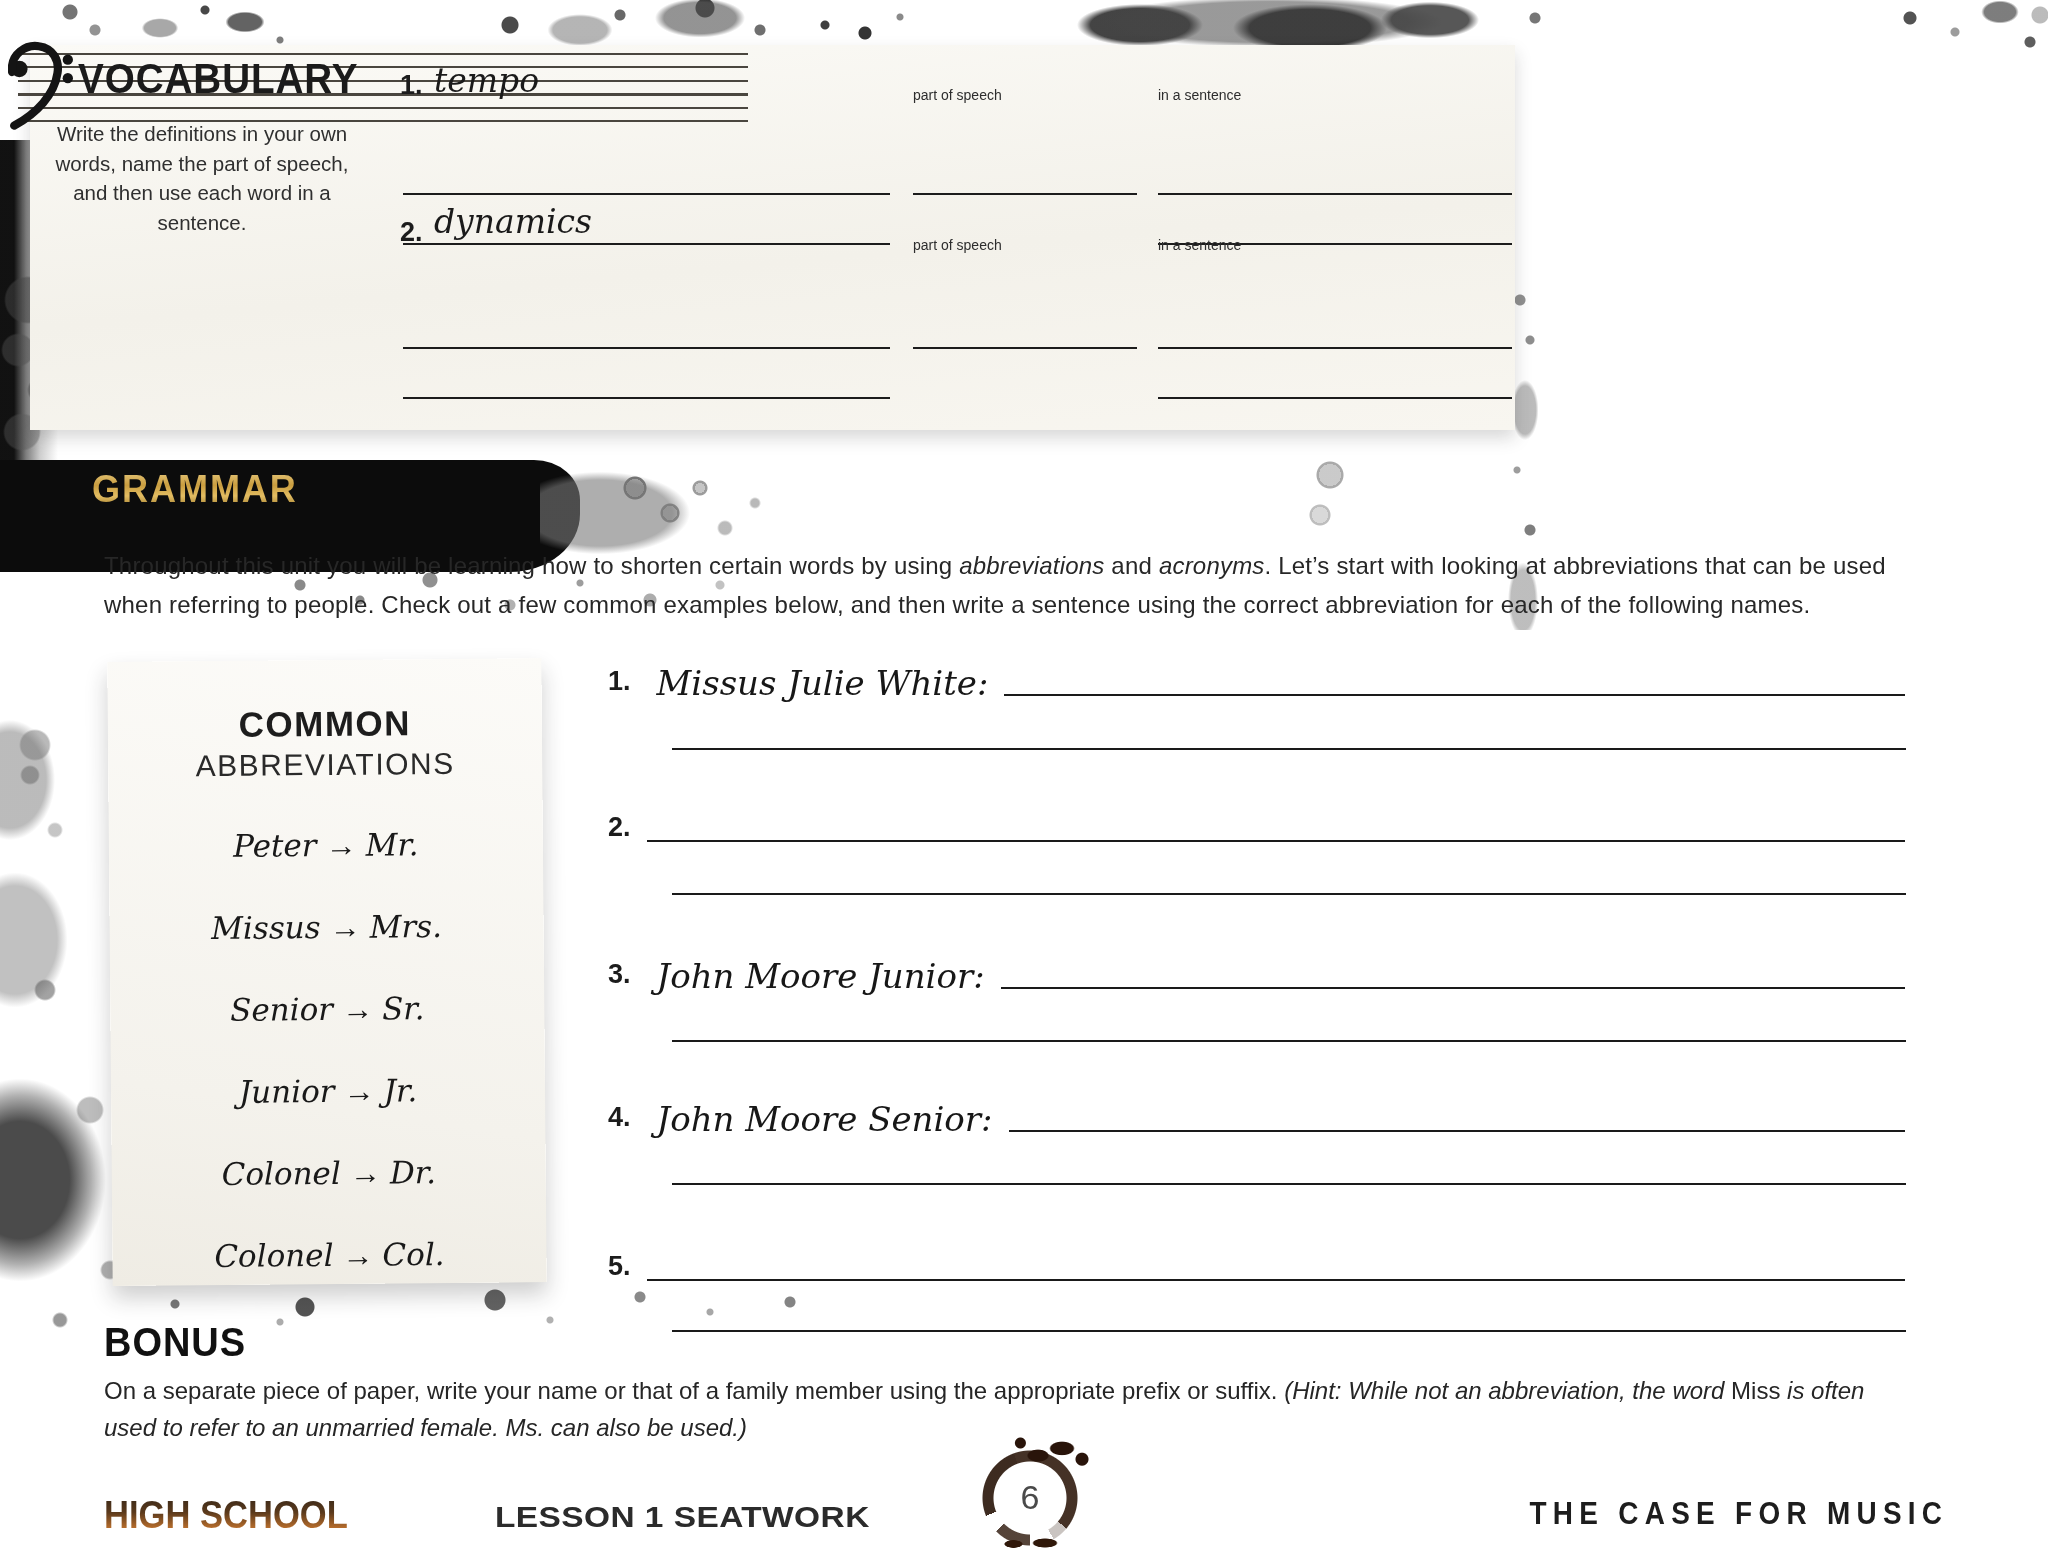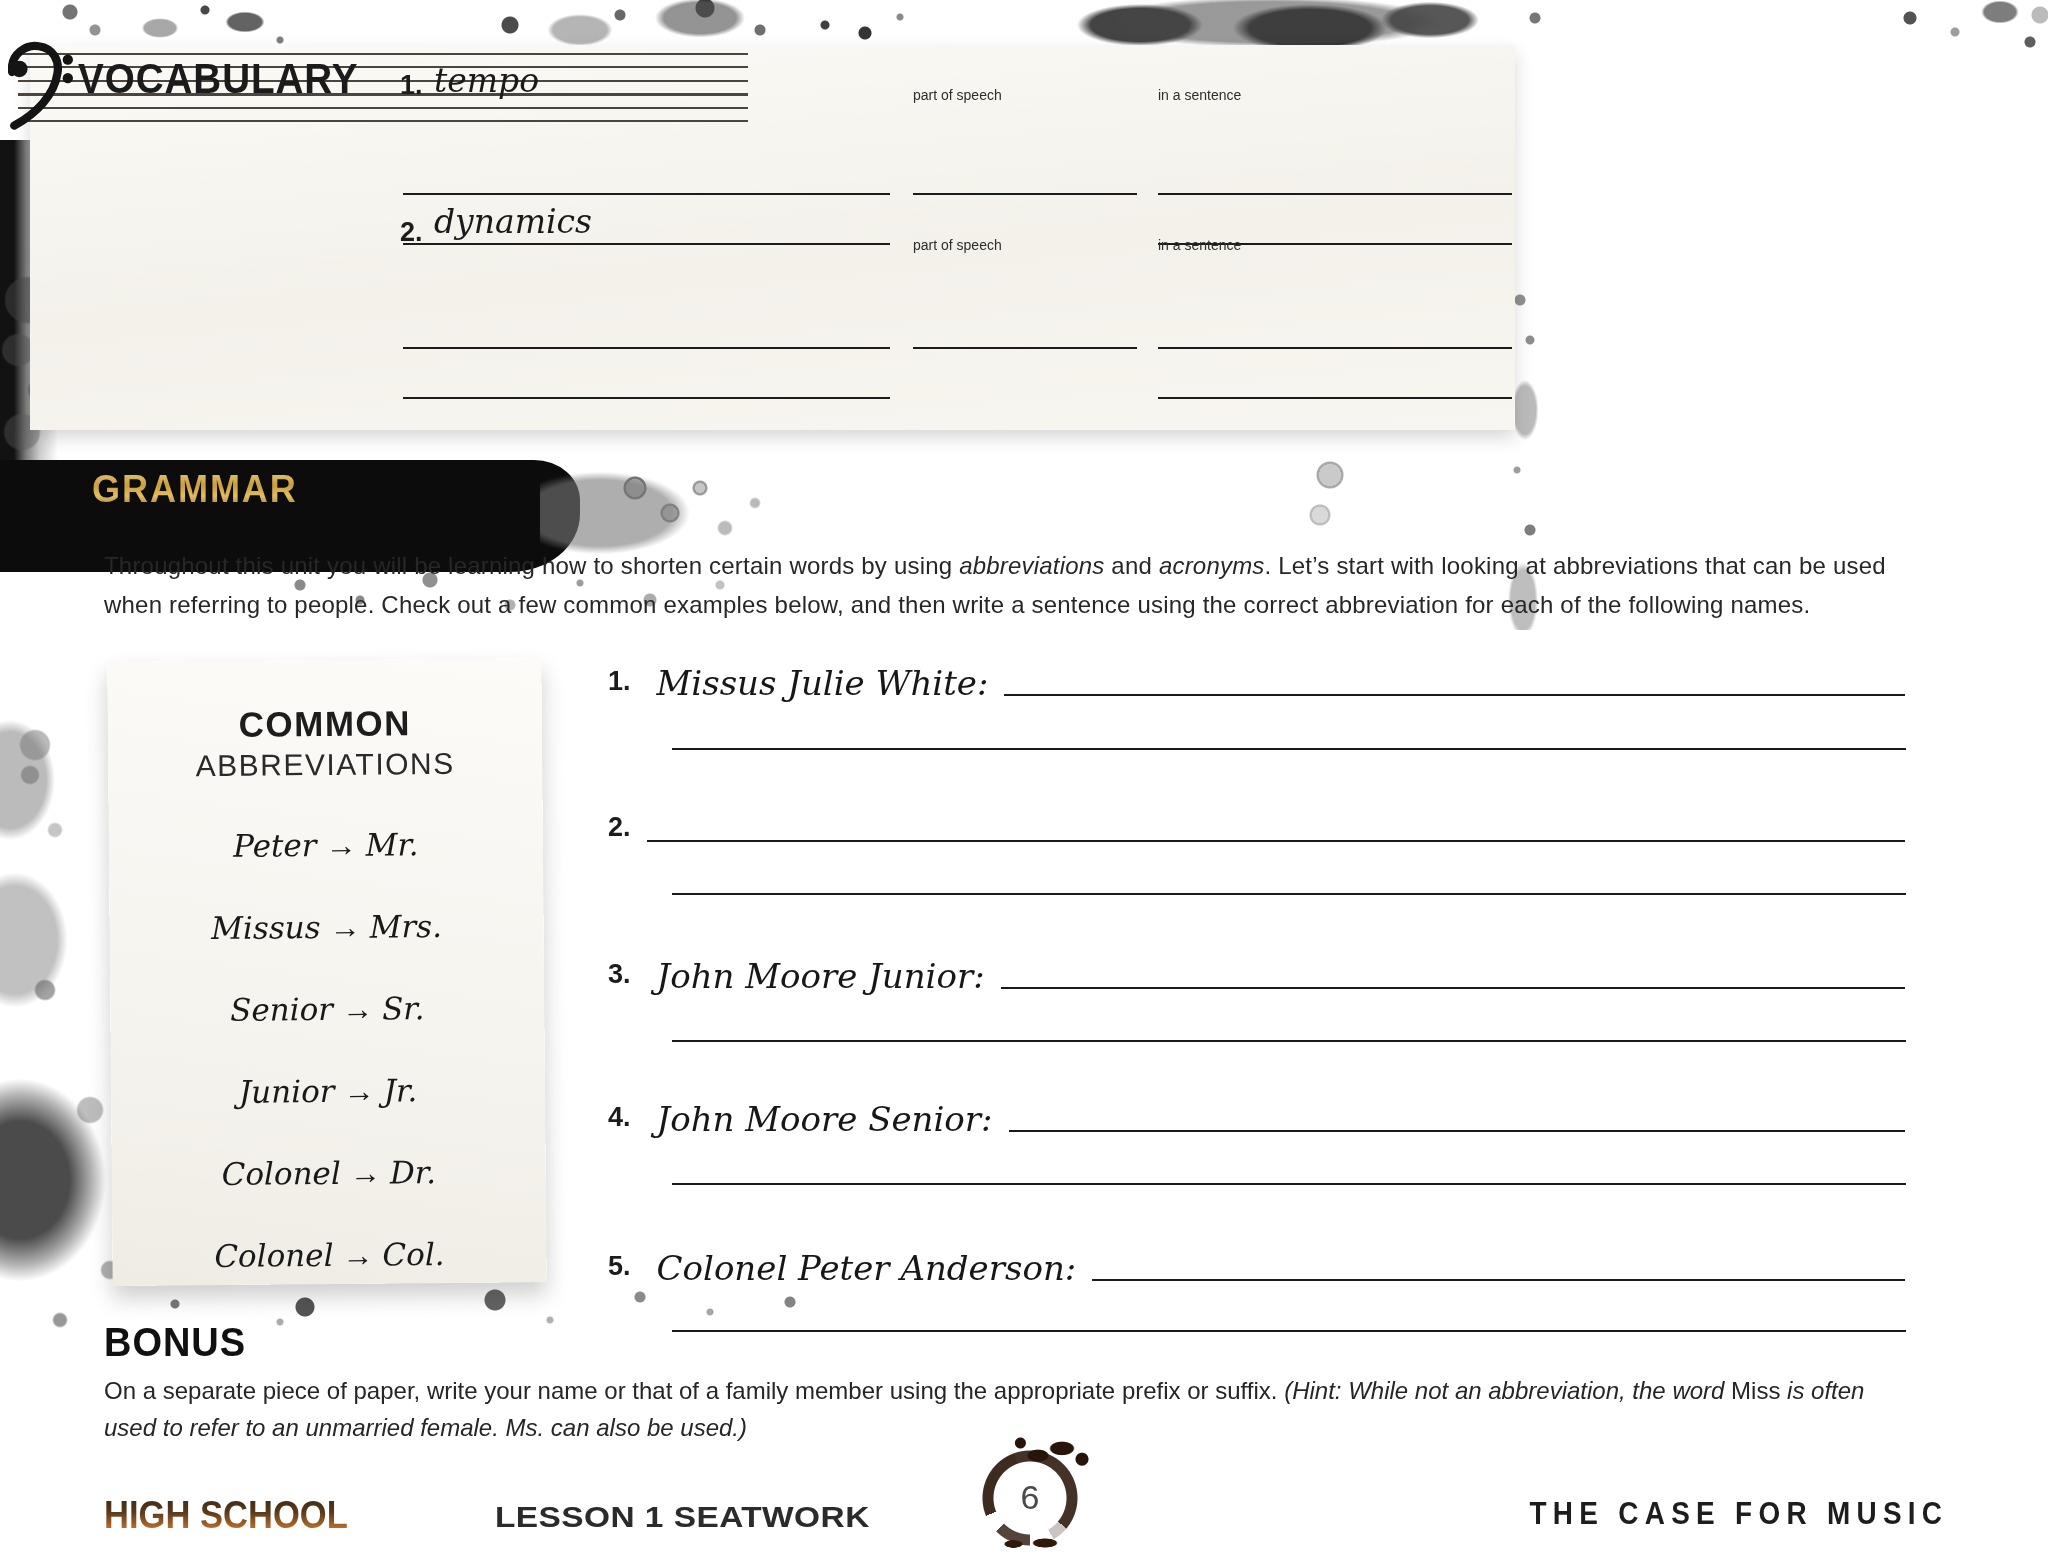--- a/index.html
+++ b/index.html
@@ -193,20 +193,21 @@
     <div class="staff"></div>
     <span class="bass-clef">
       <svg viewBox="0 0 64 92" width="66" height="95">
         <circle cx="11" cy="27" r="8" fill="#141414"></circle>
         <path d="M4 30 C2 12 18 3 30 5 C44 7 50 19 48 31 C45 52 28 70 6 82" stroke="#141414" stroke-width="8" fill="none" stroke-linecap="round"></path>
         <circle cx="58" cy="18" r="5" fill="#141414"></circle>
         <circle cx="58" cy="36" r="5" fill="#141414"></circle>
       </svg>
     </span>
     <div class="vocab-title">VOCABULARY</div>
+    <div class="vocab-instructions">Write the definitions in your own words, name the part of speech, and then use each word in a sentence.</div>
 
     <span class="vnum" style="left:370px;top:25px;">1.</span>
     <span class="vword" style="left:404px;top:16px;">tempo</span>
     <span class="vlabel" style="left:883px;top:42px;">part of speech</span>
     <span class="vlabel" style="left:1128px;top:42px;">in a sentence</span>
     <div class="line" style="left:373px;top:148px;width:487px;"></div>
     <div class="line" style="left:373px;top:198px;width:487px;"></div>
     <div class="line" style="left:883px;top:148px;width:224px;"></div>
     <div class="line" style="left:1128px;top:148px;width:354px;"></div>
     <div class="line" style="left:1128px;top:198px;width:354px;"></div>
@@ -263,21 +264,20 @@
 
   <div class="name-row" style="top:1081px;">
     <span class="n-num">4.</span>
     <span class="n-name">John Moore Senior:</span>
     <div class="n-line"></div>
   </div>
   <div class="name-row2" style="top:1183px;"></div>
 
   <div class="name-row" style="top:1230px;">
     <span class="n-num">5.</span>
-    <span class="n-name">Colonel Peter Anderson:</span>
     <div class="n-line"></div>
   </div>
   <div class="name-row2" style="top:1330px;"></div>
 
   <div class="bonus-title">BONUS</div>
   <div class="bonus-text"><span>On a separate piece of paper, write your name or that of a family member using the appropriate prefix or suffix. </span><span class="it">(Hint: While not an abbreviation, the word </span><span class="up">Miss</span><span class="it"> is often used to refer to an unmarried female. Ms. can also be used.)</span></div>
 
   <div class="hs">HIGH SCHOOL</div>
   <div class="lesson">LESSON 1 SEATWORK</div>
   <div class="coffee-ring">

